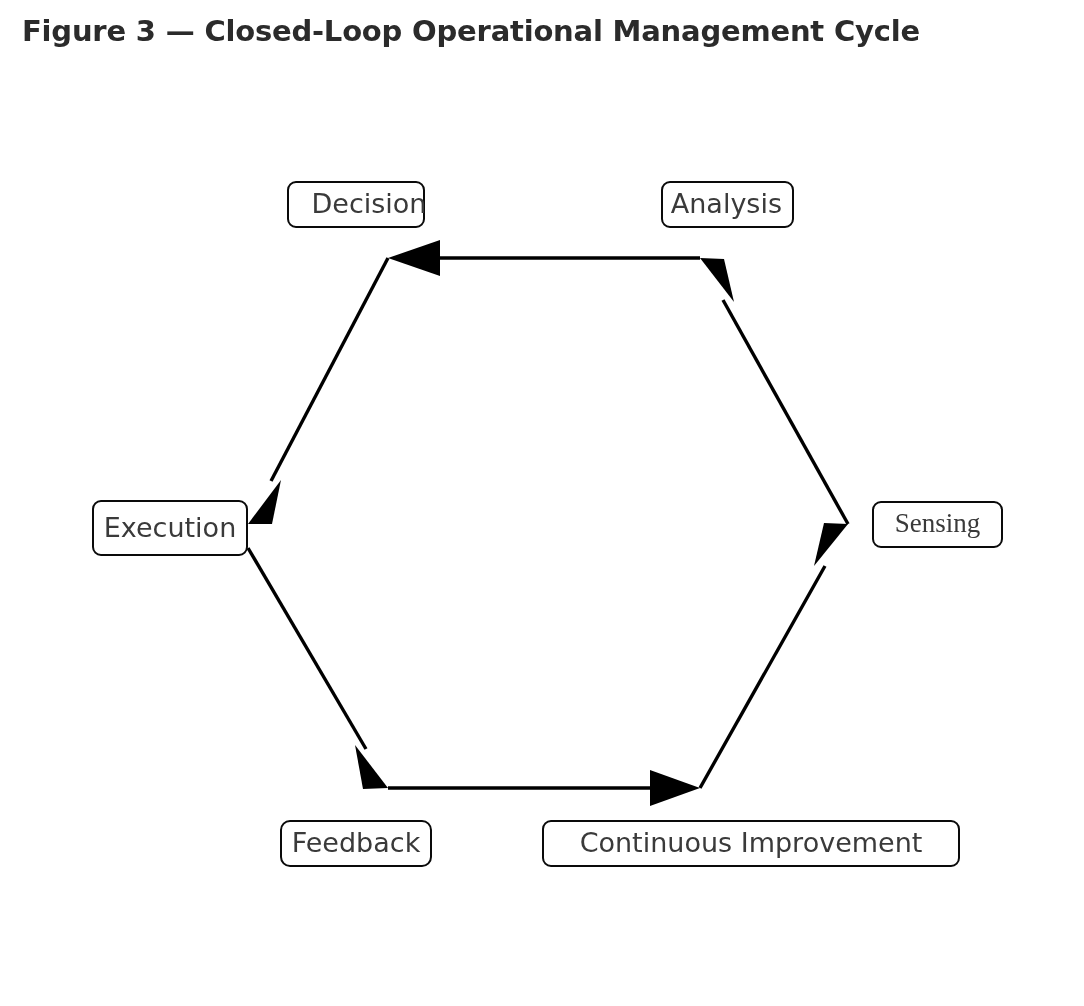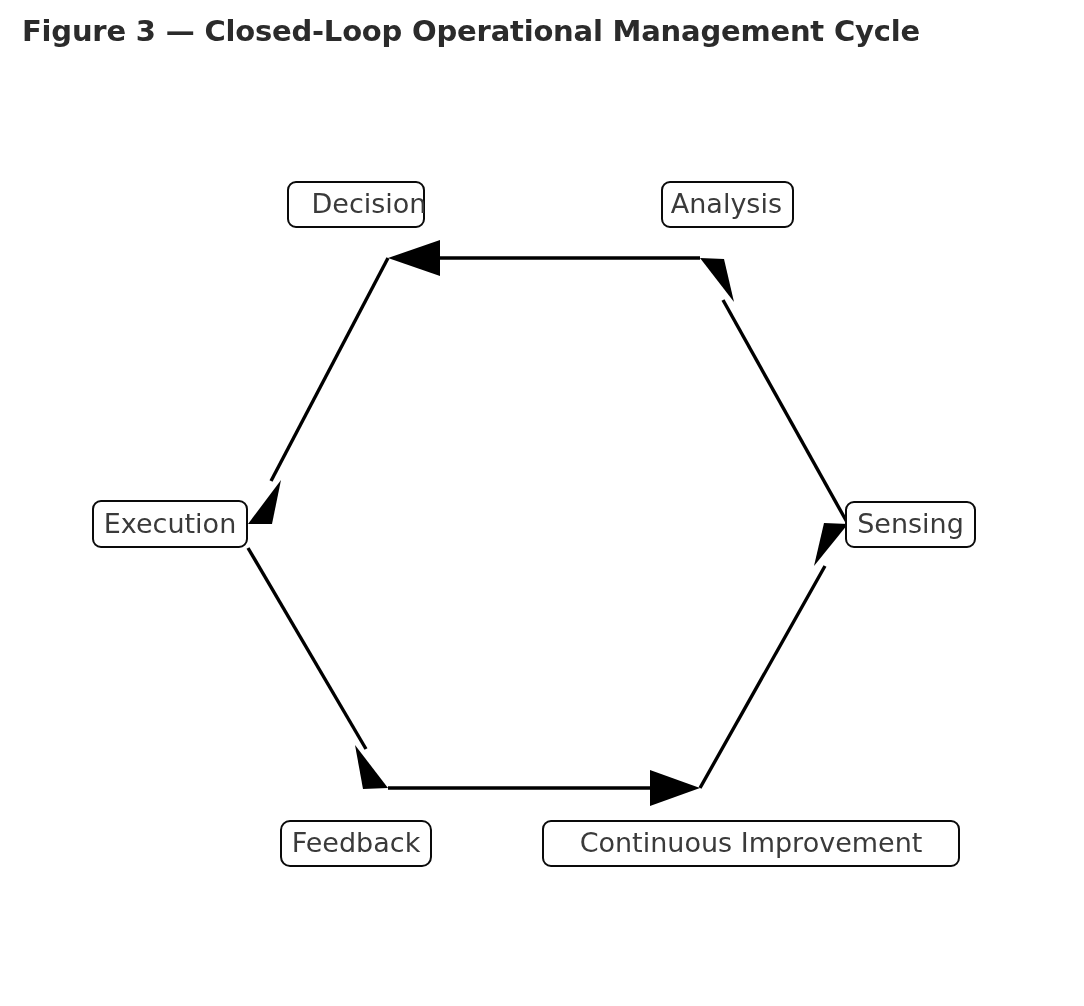--- a/index.html
+++ b/index.html
@@ -55,24 +55,24 @@
     z-index: 5;
     padding: 0 10px;
   }
   .node-label {
     display: block;
     color: #3a3a3a;
     transform: translateY(-1px);
   }
   #node-decision  { left: 287px; top: 181px; width: 138px; height: 47px; padding-left: 36px; }
   #node-analysis  { left: 661px; top: 181px; width: 133px; height: 47px; justify-content: flex-end; }
-  #node-sensing   { left: 845px; top: 501px; width: 131px; height: 47px; }
+  #node-sensing   { left: 872px; top: 501px; width: 131px; height: 47px; font-family: Liberation Serif, serif; }
   #node-continuous-improvement { left: 542px; top: 820px; width: 418px; height: 47px; }
   #node-feedback  { left: 280px; top: 820px; width: 152px; height: 47px; border-radius: 10px; }
-  #node-execution { left: 92px;  top: 500px; width: 156px; height: 48px; }
+  #node-execution { left: 92px;  top: 500px; width: 156px; height: 56px; }
 </style>
 </head>
 <body>
 
 <div id="page">
 
   <div id="figure-title">Figure 3 — Closed-Loop Operational Management Cycle</div>
 
   <svg id="diagram-canvas" viewBox="0 0 1084 1006">
 

